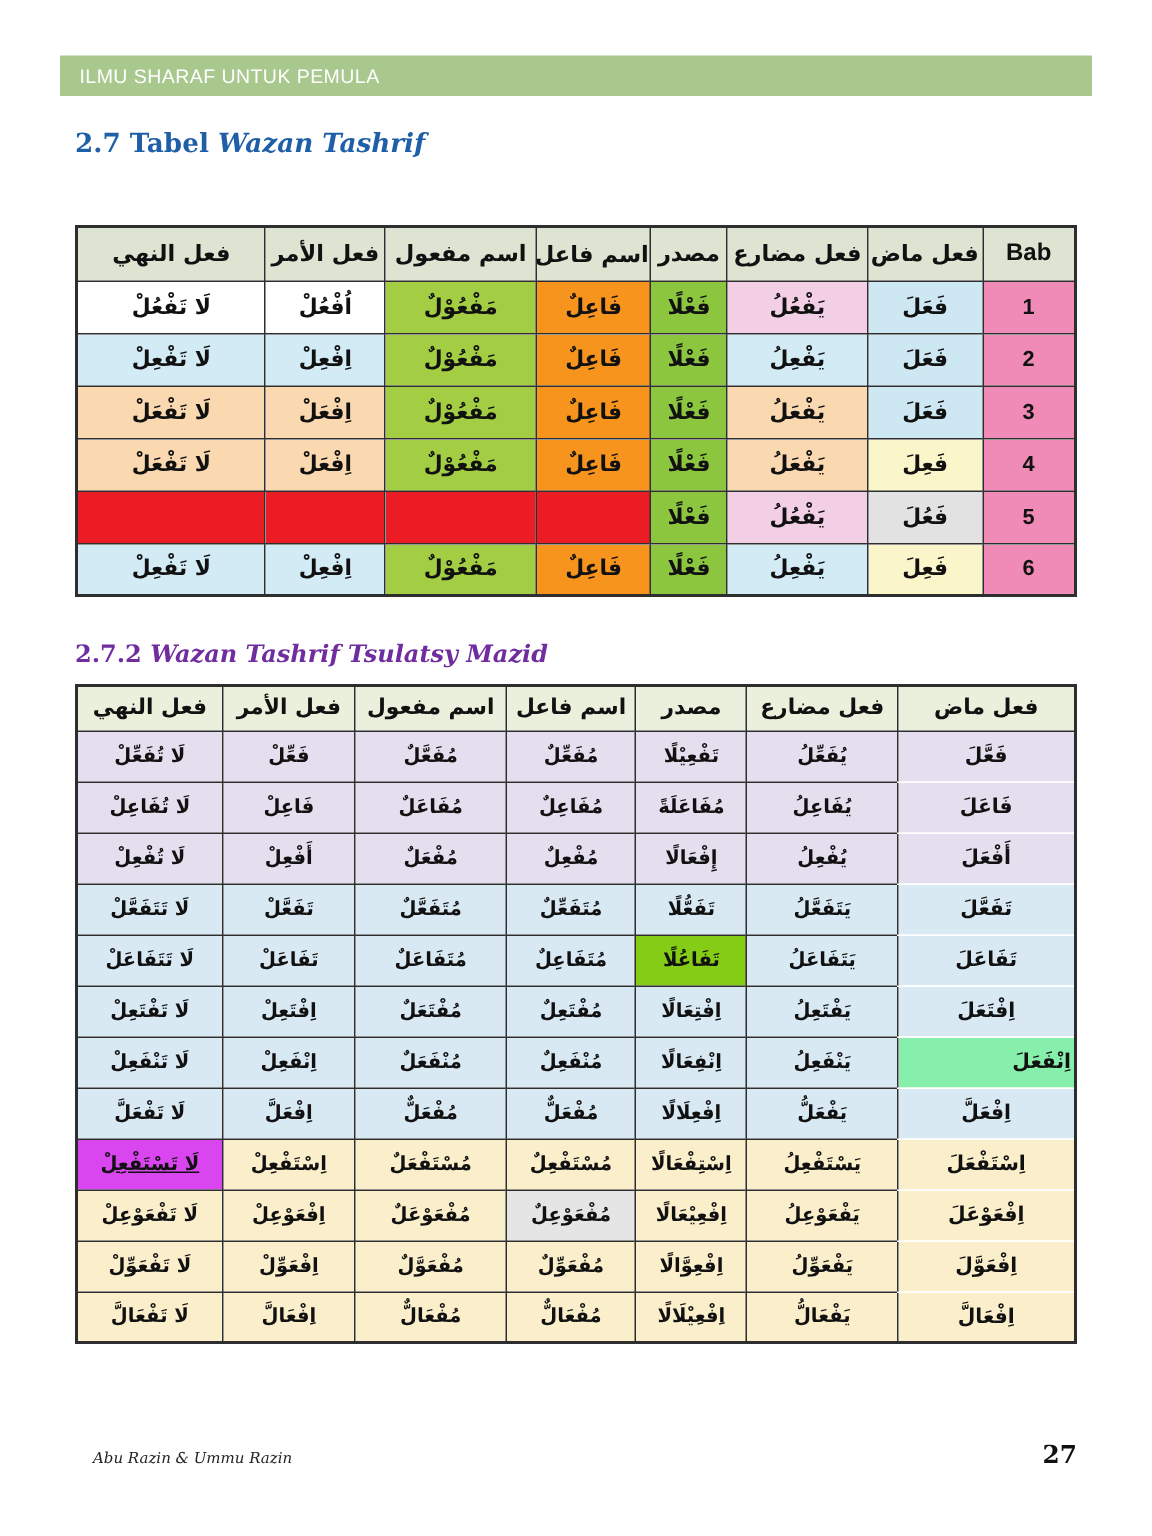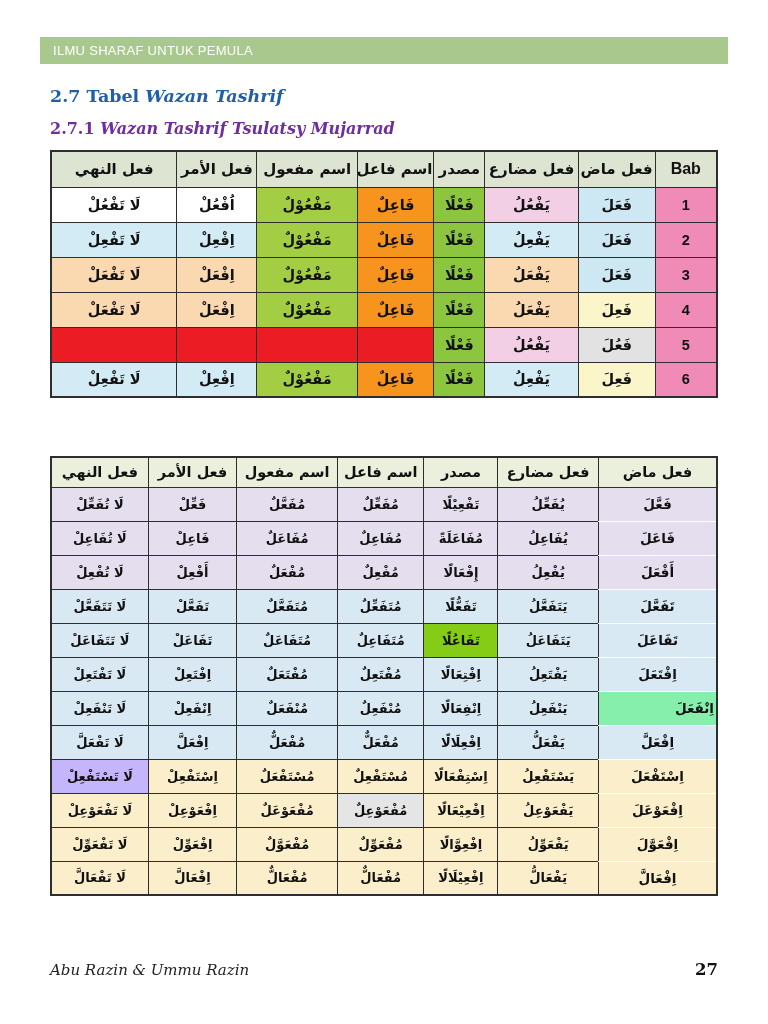--- a/index.html
+++ b/index.html
@@ -41,43 +41,39 @@
   .t2 td{height:34px;font-size:13px;}
   .t2 td.madhi{border-top-color:#ffffff;border-bottom-color:#ffffff;font-size:13.5px;}
   .t2 tbody tr:first-child td.madhi{border-top-color:#2e2e2e;}
   .bab-num{font-family:"Liberation Sans",sans-serif;font-size:16px;}
   th.bab-head{font-family:"Liberation Sans",sans-serif;font-size:16px;}
   
   .footer{
     position:absolute;left:50px;top:960px;width:668px;
     display:flex;justify-content:space-between;align-items:baseline;
   }
-  .authors{font-style:italic;font-size:15px;color:#222;}
+  .authors{font-style:italic;font-size:10px;color:#222;margin-left:12px;}
   .pagenum{font-weight:bold;font-size:16.5px;color:#111;}
 </style>
 </head>
 <body>
 
 <div class="page">
 
   <div class="banner">
     <div class="banner-left" id="banner-left" style="background: rgb(168, 200, 142);">
       <span>ILMU SHARAF UNTUK PEMULA</span>
     </div>
   </div>
 
   <div class="title" id="main-title" style="color: rgb(31, 95, 168);">
     <span>2.7 Tabel</span>
     <span class="it">Wazan Tashrif</span>
   </div>
 
-  <div class="subtitle sub1" id="sub1" style="color: rgb(111, 45, 160);">
-    <span>2.7.1</span>
-    <span class="it">Wazan Tashrif Tsulatsy Mujarrad</span>
-  </div>
 
   <div class="tblwrap t1wrap" id="t1wrap">
       <table class="t1" dir="rtl">
         <colgroup>
           <col style="width: 9.3%;">
           <col style="width: 11.5%;">
           <col style="width: 14.1%;">
           <col style="width: 7.6%;">
           <col style="width: 11.5%;">
           <col style="width: 15.1%;">
@@ -154,20 +150,24 @@
             <td style="background: rgb(140, 198, 63);">فَعْلًا</td>
             <td style="background: rgb(247, 148, 30);">فَاعِلٌ</td>
             <td style="background: rgb(163, 205, 67);">مَفْعُوْلٌ</td>
             <td style="background: rgb(210, 235, 245);">اِفْعِلْ</td>
             <td style="background: rgb(210, 235, 245);">لَا تَفْعِلْ</td>
           </tr>
         </tbody>
       </table>
     </div>
 
+  <div class="subtitle sub2" id="sub2" style="color: rgb(111, 45, 160);">
+    <span>2.7.2</span>
+    <span class="it">Wazan Tashrif Tsulatsy Mazid</span>
+  </div>
 
   <div class="tblwrap t2wrap" id="t2wrap">
       <table class="t2" dir="rtl">
         <colgroup>
           <col style="width: 17.8%;">
           <col style="width: 15.1%;">
           <col style="width: 11.1%;">
           <col style="width: 13%;">
           <col style="width: 15.1%;">
           <col style="width: 13.3%;">
@@ -257,21 +257,21 @@
             <td style="background: rgb(217, 233, 244);">اِفْعَلَّ</td>
             <td style="background: rgb(217, 233, 244);">لَا تَفْعَلَّ</td>
           </tr>
           <tr>
             <td class="madhi" style="background: rgb(251, 238, 203);">اِسْتَفْعَلَ</td>
             <td style="background: rgb(251, 238, 203);">يَسْتَفْعِلُ</td>
             <td style="background: rgb(251, 238, 203);">اِسْتِفْعَالًا</td>
             <td style="background: rgb(251, 238, 203);">مُسْتَفْعِلٌ</td>
             <td style="background: rgb(251, 238, 203);">مُسْتَفْعَلٌ</td>
             <td style="background: rgb(251, 238, 203);">اِسْتَفْعِلْ</td>
-            <td style="background: #c4b5fd;">لَا تَسْتَفْعِلْ</td>
+            <td style="background: #d946ef; text-decoration: underline;">لَا تَسْتَفْعِلْ</td>
           </tr>
           <tr>
             <td class="madhi" style="background: rgb(251, 238, 203);">اِفْعَوْعَلَ</td>
             <td style="background: rgb(251, 238, 203);">يَفْعَوْعِلُ</td>
             <td style="background: rgb(251, 238, 203);">اِفْعِيْعَالًا</td>
             <td style="background: #e5e5e5;">مُفْعَوْعِلٌ</td>
             <td style="background: rgb(251, 238, 203);">مُفْعَوْعَلٌ</td>
             <td style="background: rgb(251, 238, 203);">اِفْعَوْعِلْ</td>
             <td style="background: rgb(251, 238, 203); margin-top: 32px;">لَا تَفْعَوْعِلْ</td>
           </tr>

